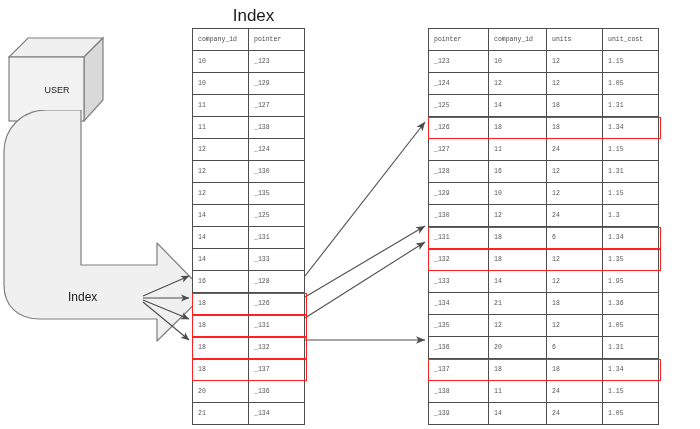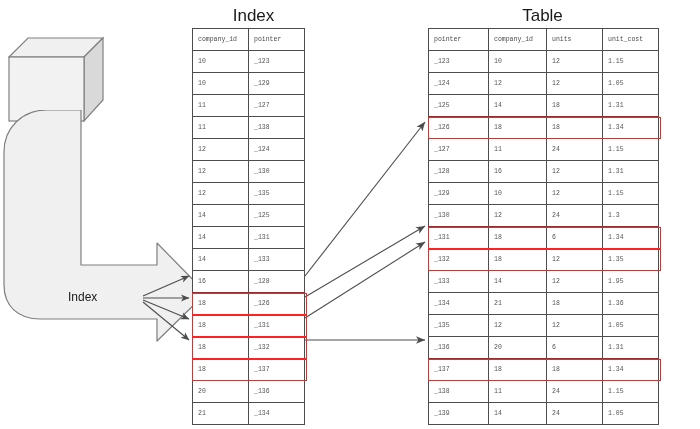--- a/index.html
+++ b/index.html
@@ -132,27 +132,27 @@
     width: 700px; height: 429px;
     pointer-events: none;
   }
 </style>
 </head>
 <body>
 
 <div class="canvas">
 
   <div class="title" id="index-title">Index</div>
-  <div class="title" id="table-title">Table</div>
 
   <svg id="user-cube" viewBox="0 0 96 86">
     <polygon points="1,21 20,2 95,2 76,21" fill="#f0f0f0" stroke="#808080" stroke-width="1.2"></polygon>
     <polygon points="76,21 95,2 95,64 76,85" fill="#d9d9d9" stroke="#808080" stroke-width="1.2"></polygon>
     <rect x="1" y="21" width="75" height="64" fill="#f2f2f2" stroke="#808080" stroke-width="1.2"></rect>
   </svg>
+  <div id="user-label">USER</div>
 
   <svg id="query-arrow" viewBox="0 0 215 235">
     <path d="M 47,0
              L 81,0
              L 81,155
              L 157,155
              L 157,133
              L 206,183
              L 157,231
              L 157,209

